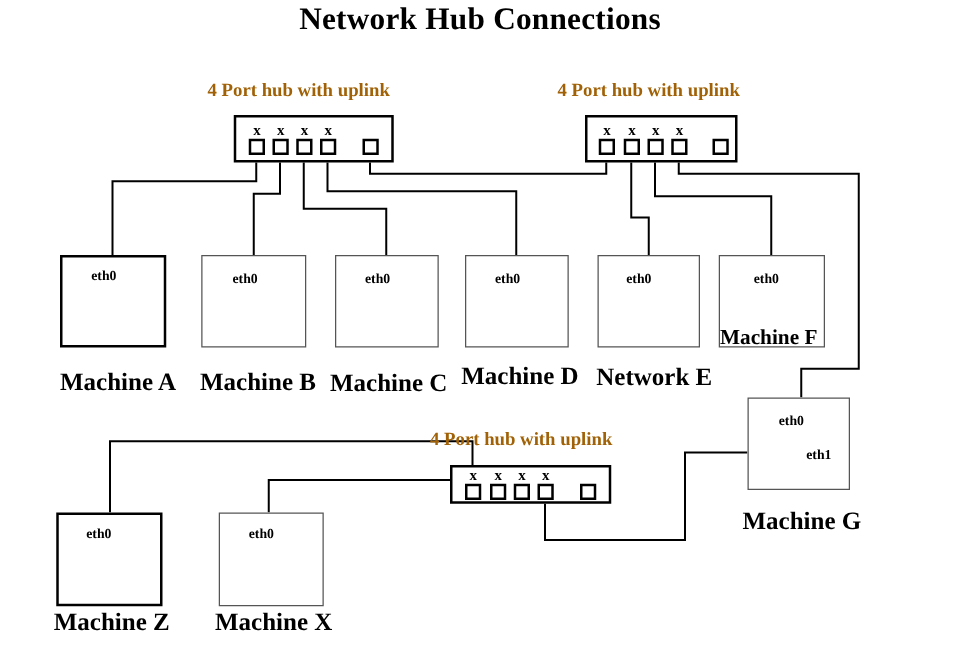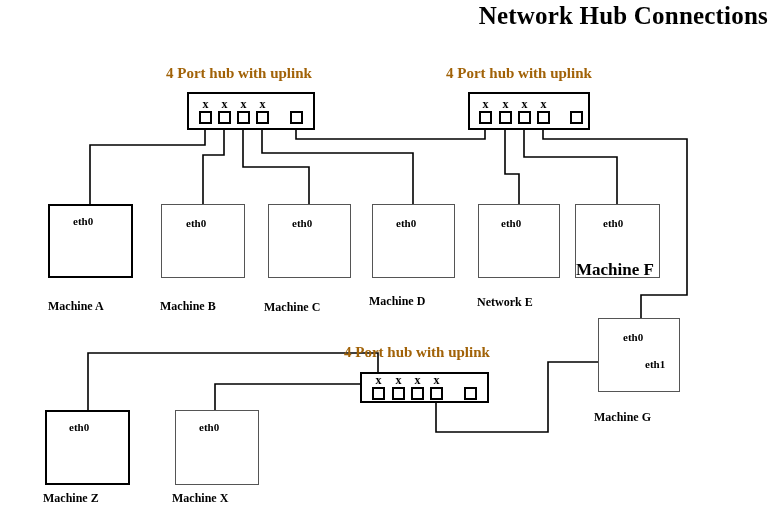--- a/index.html
+++ b/index.html
@@ -23,21 +23,21 @@
     left: 0;
     top: 0;
     width: 768px;
     height: 527px;
   }
   .title {
     position: absolute;
     left: 0;
     top: 2px;
     width: 768px;
-    text-align: right;
+    text-align: center;
     font-family: "Liberation Serif", "DejaVu Serif", serif;
     font-weight: bold;
     font-size: 25px;
     letter-spacing: 0.2px;
     color: #000000;
     white-space: nowrap;
   }
   .hub {
     position: absolute;
     box-sizing: border-box;
@@ -86,21 +86,21 @@
     font-weight: bold;
     font-size: 11px;
     line-height: 12px;
     color: #000000;
     white-space: nowrap;
   }
   .machine-name {
     position: absolute;
     font-family: "Liberation Serif", "DejaVu Serif", serif;
     font-weight: bold;
-    font-size: 12px;
+    font-size: 20px;
     line-height: 18px;
     color: #000000;
     white-space: nowrap;
   }
   .machine-name.inside {
     font-size: 17px;
   }
 </style>
 </head>
 <body>

